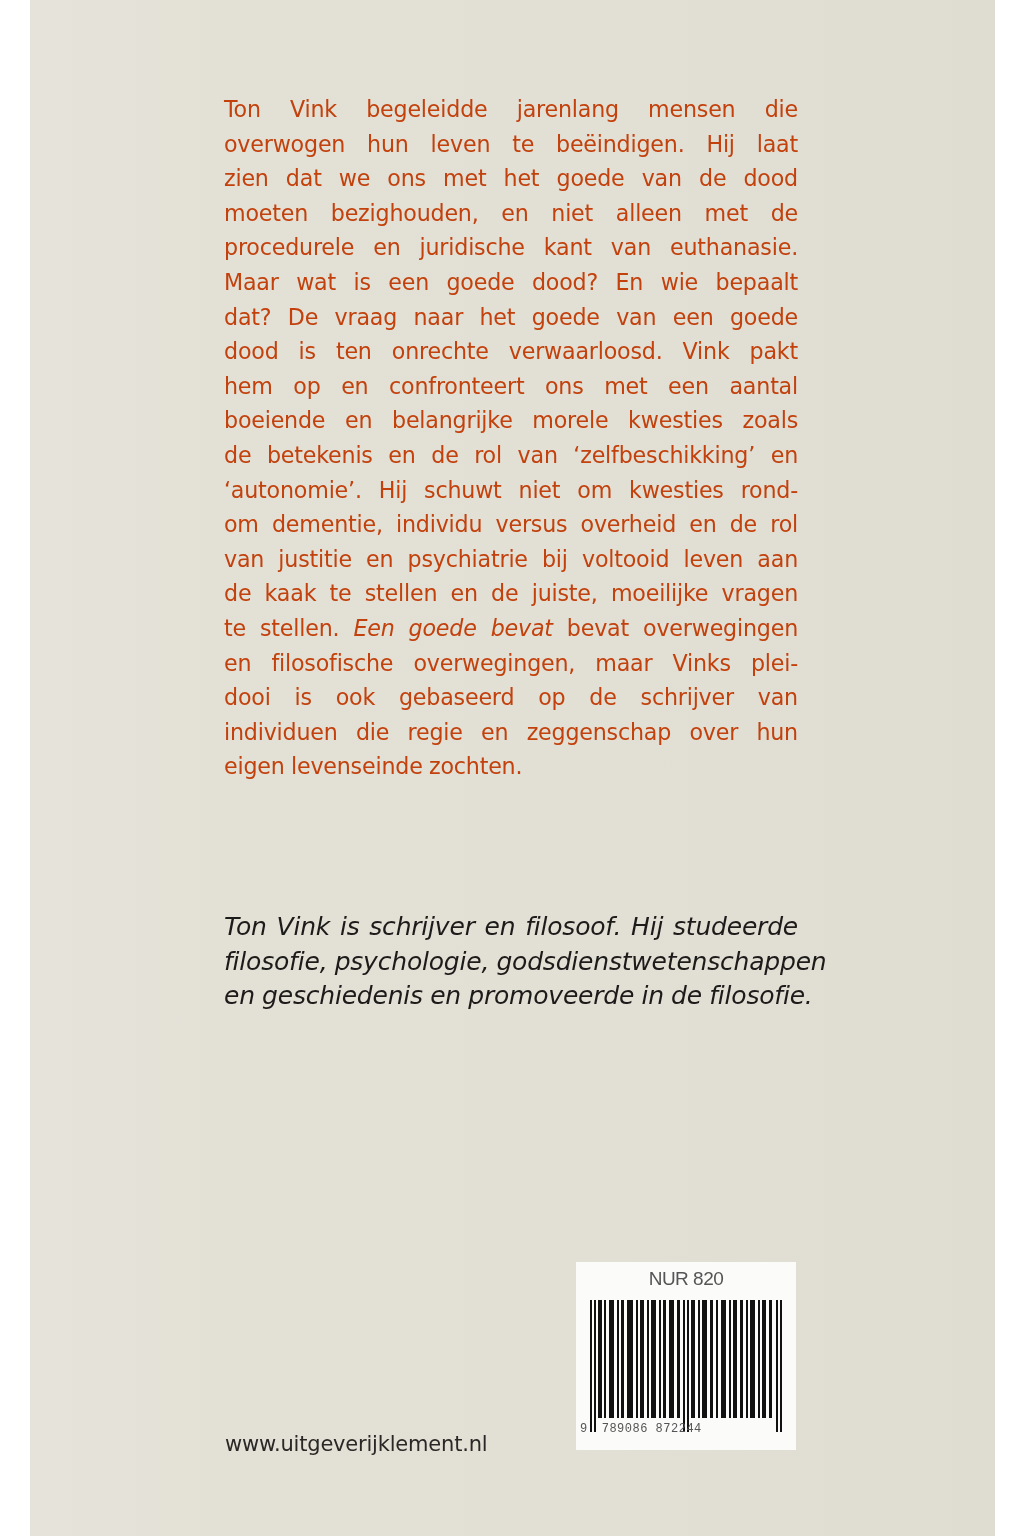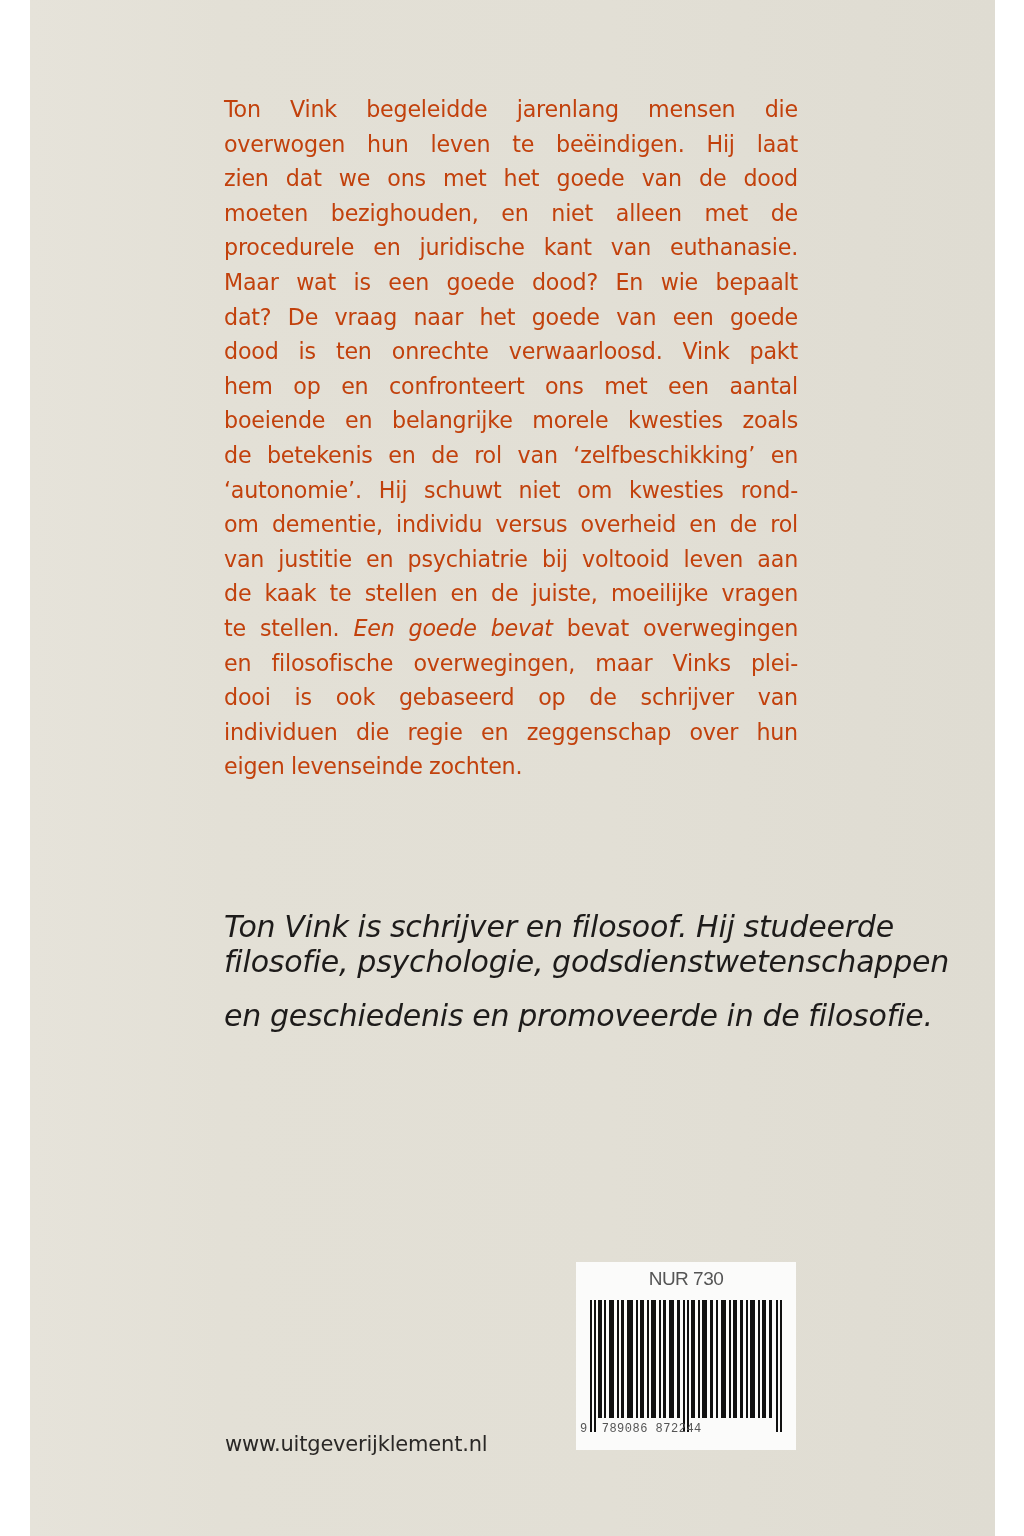--- a/index.html
+++ b/index.html
@@ -15,25 +15,25 @@
     .blurb {
       position: absolute; left: 224px; top: 92px; width: 574px;
       font-size: 22.2px; line-height: 34.6px; color: #c2410c;
       text-align: justify; letter-spacing: -0.2px; word-spacing: -0.5px;
     }
     .blurb .line { display: block; text-align: justify; text-align-last: justify; white-space: nowrap; }
     .blurb .line.last { text-align-last: left; }
     .blurb em { font-style: italic; }
     .bio {
       position: absolute; left: 224px; top: 910px; width: 574px;
-      font-size: 30px; line-height: 34.6px; color: #1d1b1a; font-style: italic;
+      font-size: 25px; line-height: 34.6px; color: #1d1b1a; font-style: italic;
       letter-spacing: -0.2px; word-spacing: -0.5px;
     }
     .bio .line { display: block; text-align: justify; text-align-last: justify; white-space: nowrap; }
-    .bio .line.last { text-align-last: left; margin-top: 20px; }
+    .bio .line.last { text-align-last: left; }
     .barcode-box {
       position: absolute; left: 576px; top: 1262px; width: 220px; height: 188px;
       background: #fbfbfa;
     }
     .nur {
       position: absolute; left: 0; right: 0; top: 6px; text-align: center;
       font-family: "Liberation Sans", sans-serif; font-size: 19px; color: #555;
       letter-spacing: -0.5px;
     }
     .bars { position: absolute; left: 14px; top: 38px; width: 196px; height: 132px; }
@@ -76,21 +76,21 @@
   <span class="line last">eigen levenseinde zochten.</span>
 </div>
 
 <div class="bio">
   <span class="line">Ton Vink is schrijver en filosoof. Hij studeerde</span>
   <span class="line">filosofie, psychologie, godsdienstwetenschappen</span>
   <span class="line last">en geschiedenis en promoveerde in de filosofie.</span>
 </div>
 
 <div class="barcode-box">
-  <div class="nur">NUR 730</div>
+  <div class="nur">NUR 820</div>
   <svg class="bars" viewBox="0 0 196 132" preserveAspectRatio="none">
     <g fill="#111">
       <rect x="0" y="0" width="2" height="132"></rect>
       <rect x="4" y="0" width="2" height="132"></rect>
       <rect x="8" y="0" width="4" height="118"></rect>
       <rect x="14" y="0" width="2" height="118"></rect>
       <rect x="19" y="0" width="5" height="118"></rect>
       <rect x="27" y="0" width="2" height="118"></rect>
       <rect x="31" y="0" width="3" height="118"></rect>
       <rect x="37" y="0" width="6" height="118"></rect>

